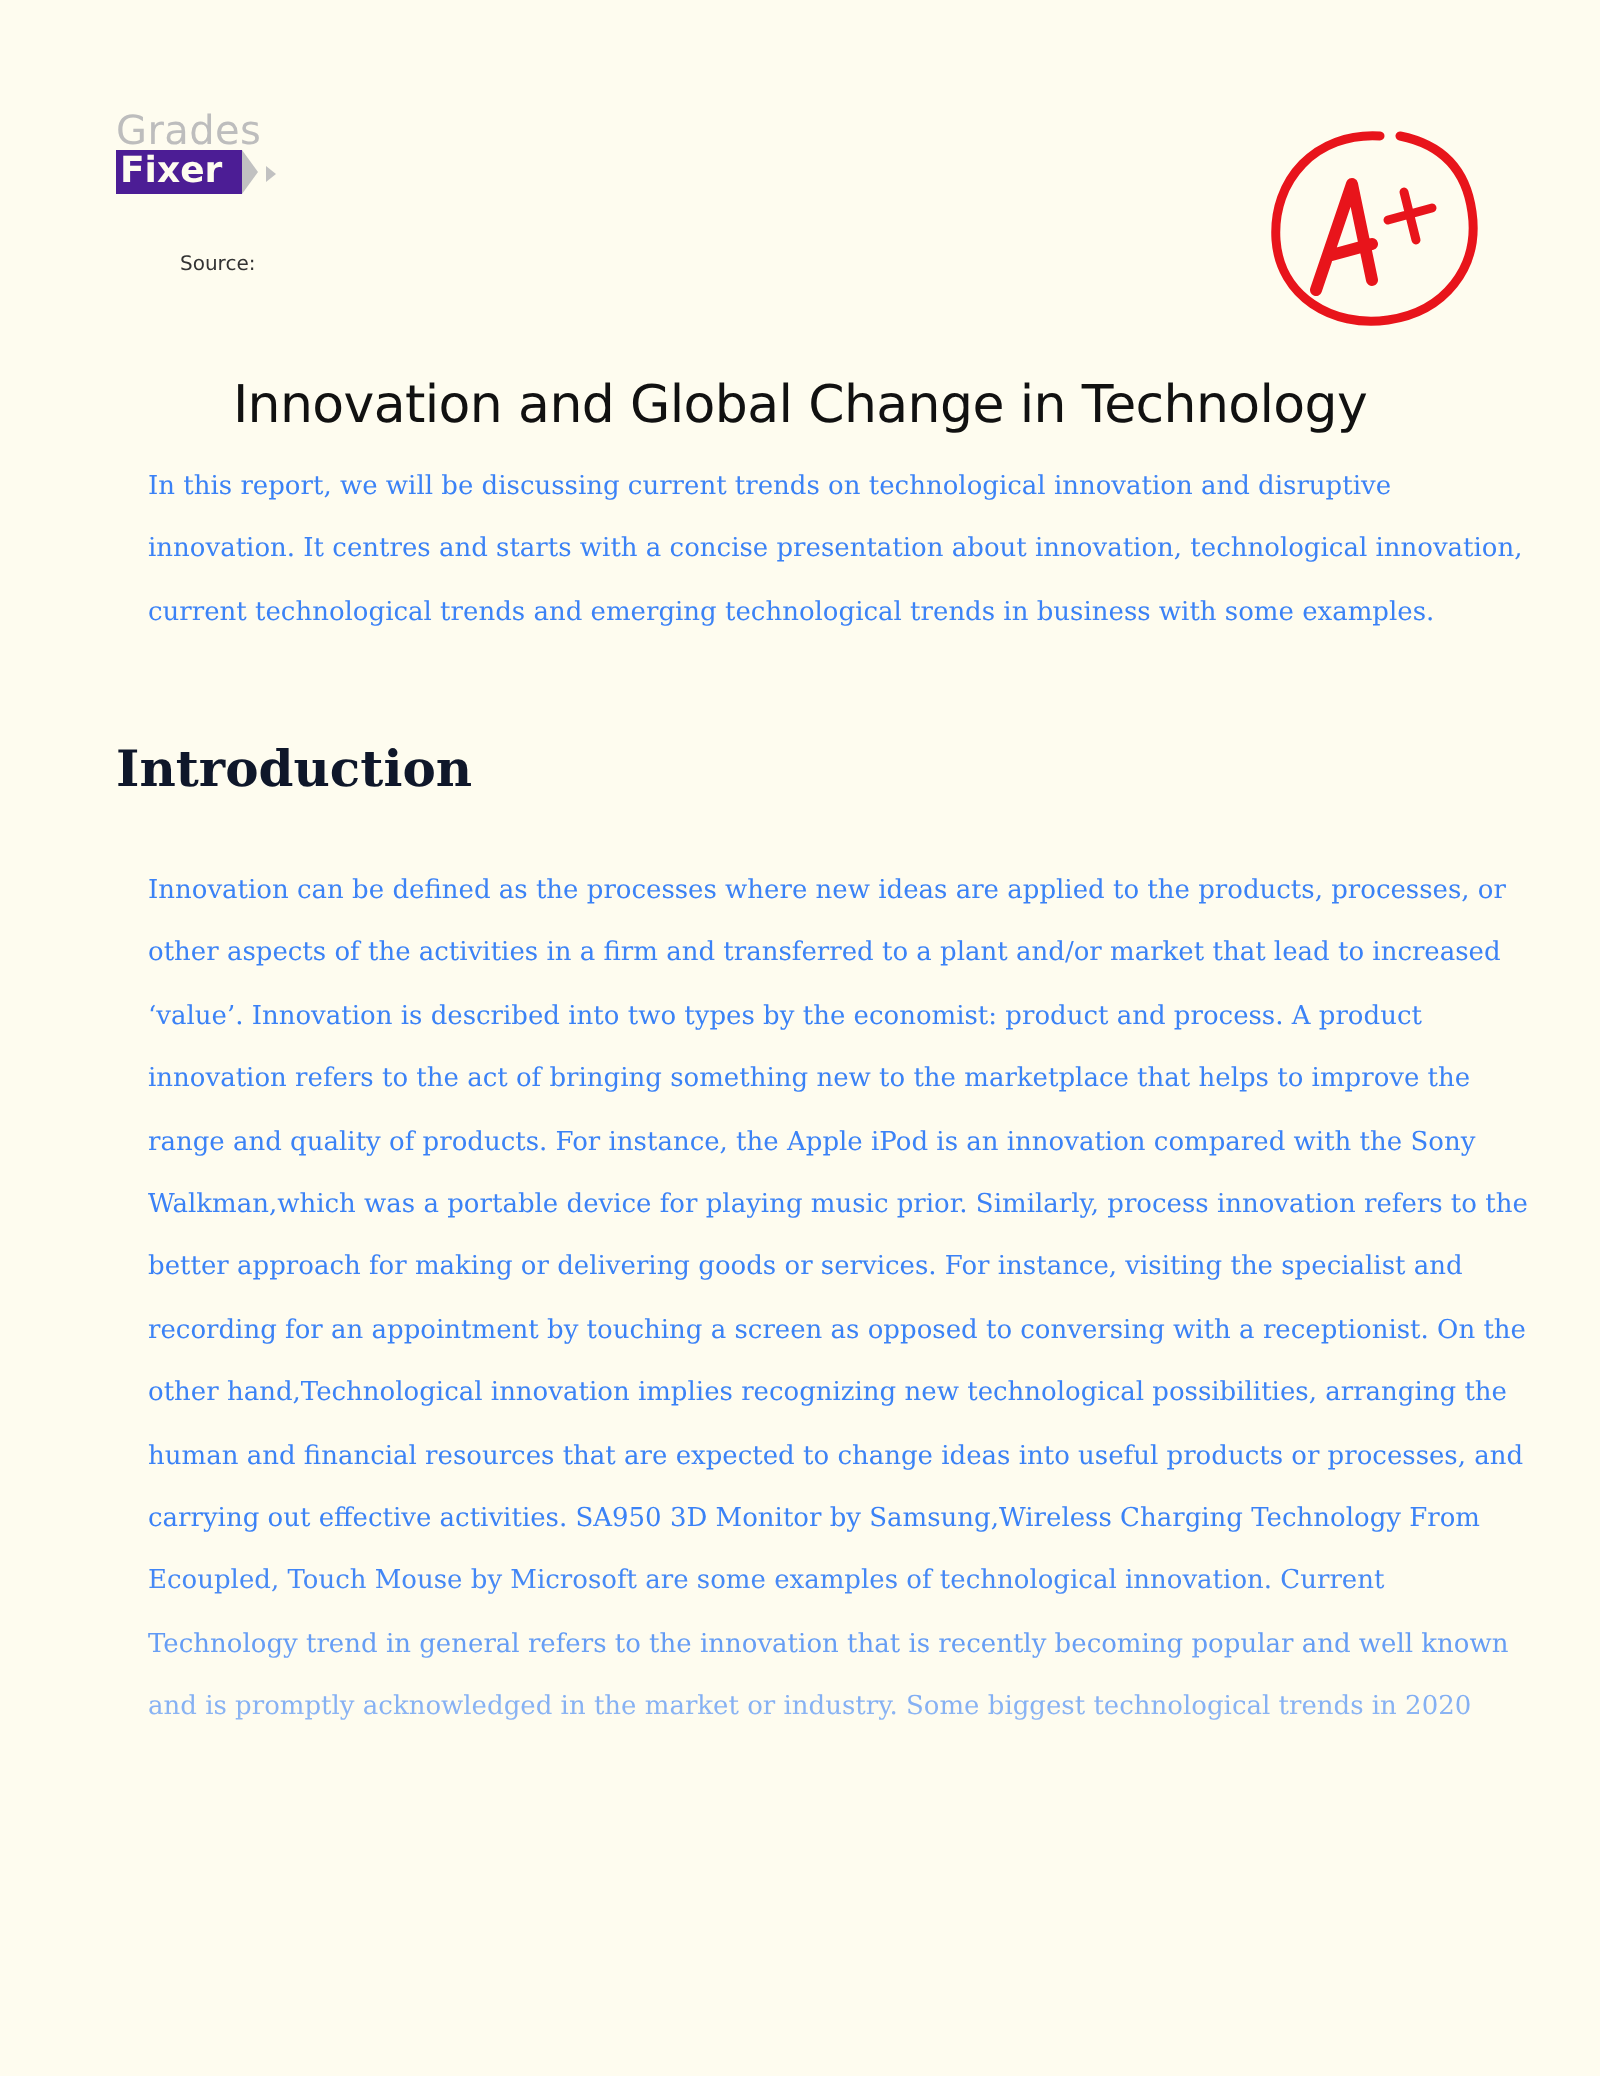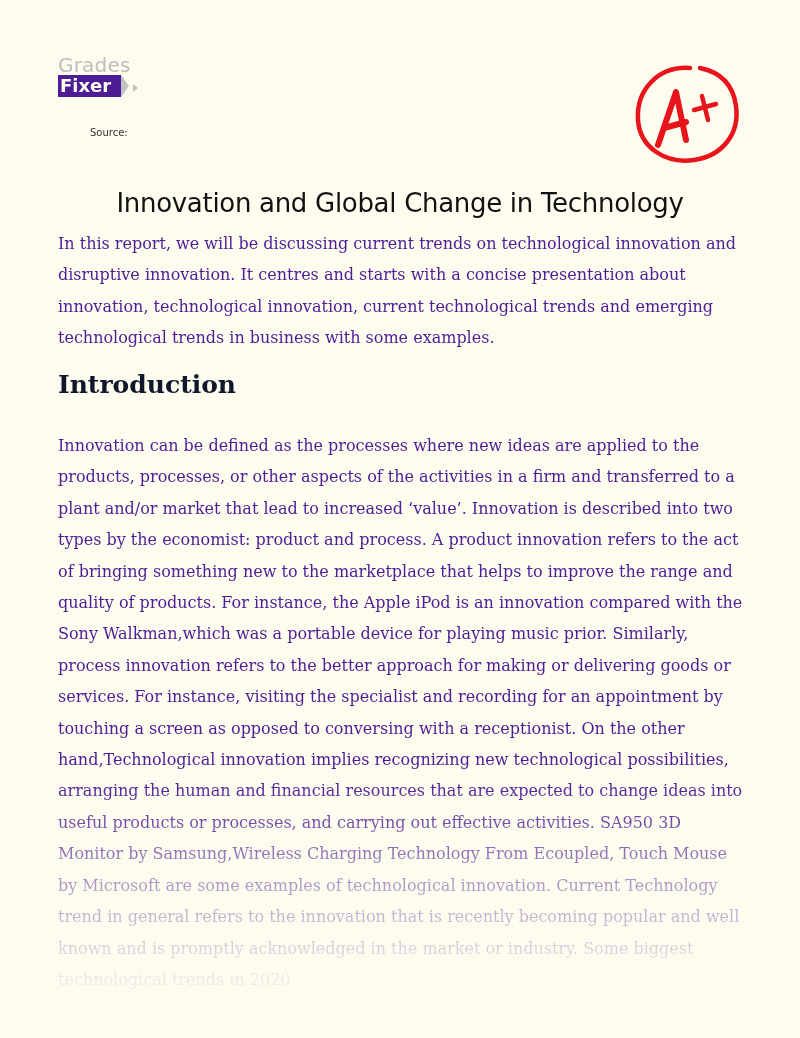--- a/index.html
+++ b/index.html
@@ -5,21 +5,21 @@
   html,body{margin:0;padding:0;}
   body{width:800px;height:1038px;background:#fefcef;position:relative;overflow:hidden;font-family:"DejaVu Serif",serif;color:#1a1a1a;}
   .logo{position:absolute;left:58px;top:55px;}
   .logo .g{font-family:"DejaVu Sans",sans-serif;font-weight:normal;font-size:20px;color:#bdbdbd;letter-spacing:0.2px;line-height:20px;}
   .logo .f{display:inline-block;background:#4c1d95;color:#fefcef;font-family:"DejaVu Sans",sans-serif;font-weight:bold;font-size:18px;line-height:22px;padding:0 10px 0 2px;position:relative;}
   .logo .f:after{content:"";position:absolute;right:-8px;top:0;border-left:8px solid #c1c1c1;border-top:11px solid transparent;border-bottom:11px solid transparent;}
   .logo .arr{display:inline-block;margin-left:12px;border-left:5px solid #c1c1c1;border-top:4px solid transparent;border-bottom:4px solid transparent;vertical-align:middle;}
   .source{position:absolute;left:58px;top:127px;font-family:"DejaVu Sans",sans-serif;font-size:10px;color:#333;margin-left:32px;}
   .grade{position:absolute;left:628px;top:60px;width:120px;height:110px;}
   h1{position:absolute;left:0;width:800px;top:188px;margin:0;text-align:center;font-family:"DejaVu Sans",sans-serif;font-weight:normal;font-size:26px;color:#111;letter-spacing:-0.3px;}
-  .para{position:absolute;left:58px;width:690px;font-size:16px;line-height:31.4px;color:#4c1d95;}
+  .para{position:absolute;left:74px;width:690px;font-size:13px;line-height:31.4px;color:#3b82f6;}
   .p1{top:228px;}
   h2{position:absolute;left:58px;top:370px;margin:0;font-weight:bold;font-size:25px;color:#0f172a;font-family:"DejaVu Serif",serif;}
   .p2{top:430px;}
   .fade{position:absolute;left:0;top:780px;width:800px;height:258px;background:linear-gradient(to bottom,rgba(254,252,239,0) 0%,rgba(254,252,239,0.55) 40%,rgba(254,252,239,0.9) 75%,rgba(254,252,239,1) 100%);}
 </style>
 </head>
 <body>
 
 <div class="logo">
   <div class="g">Grades</div>

